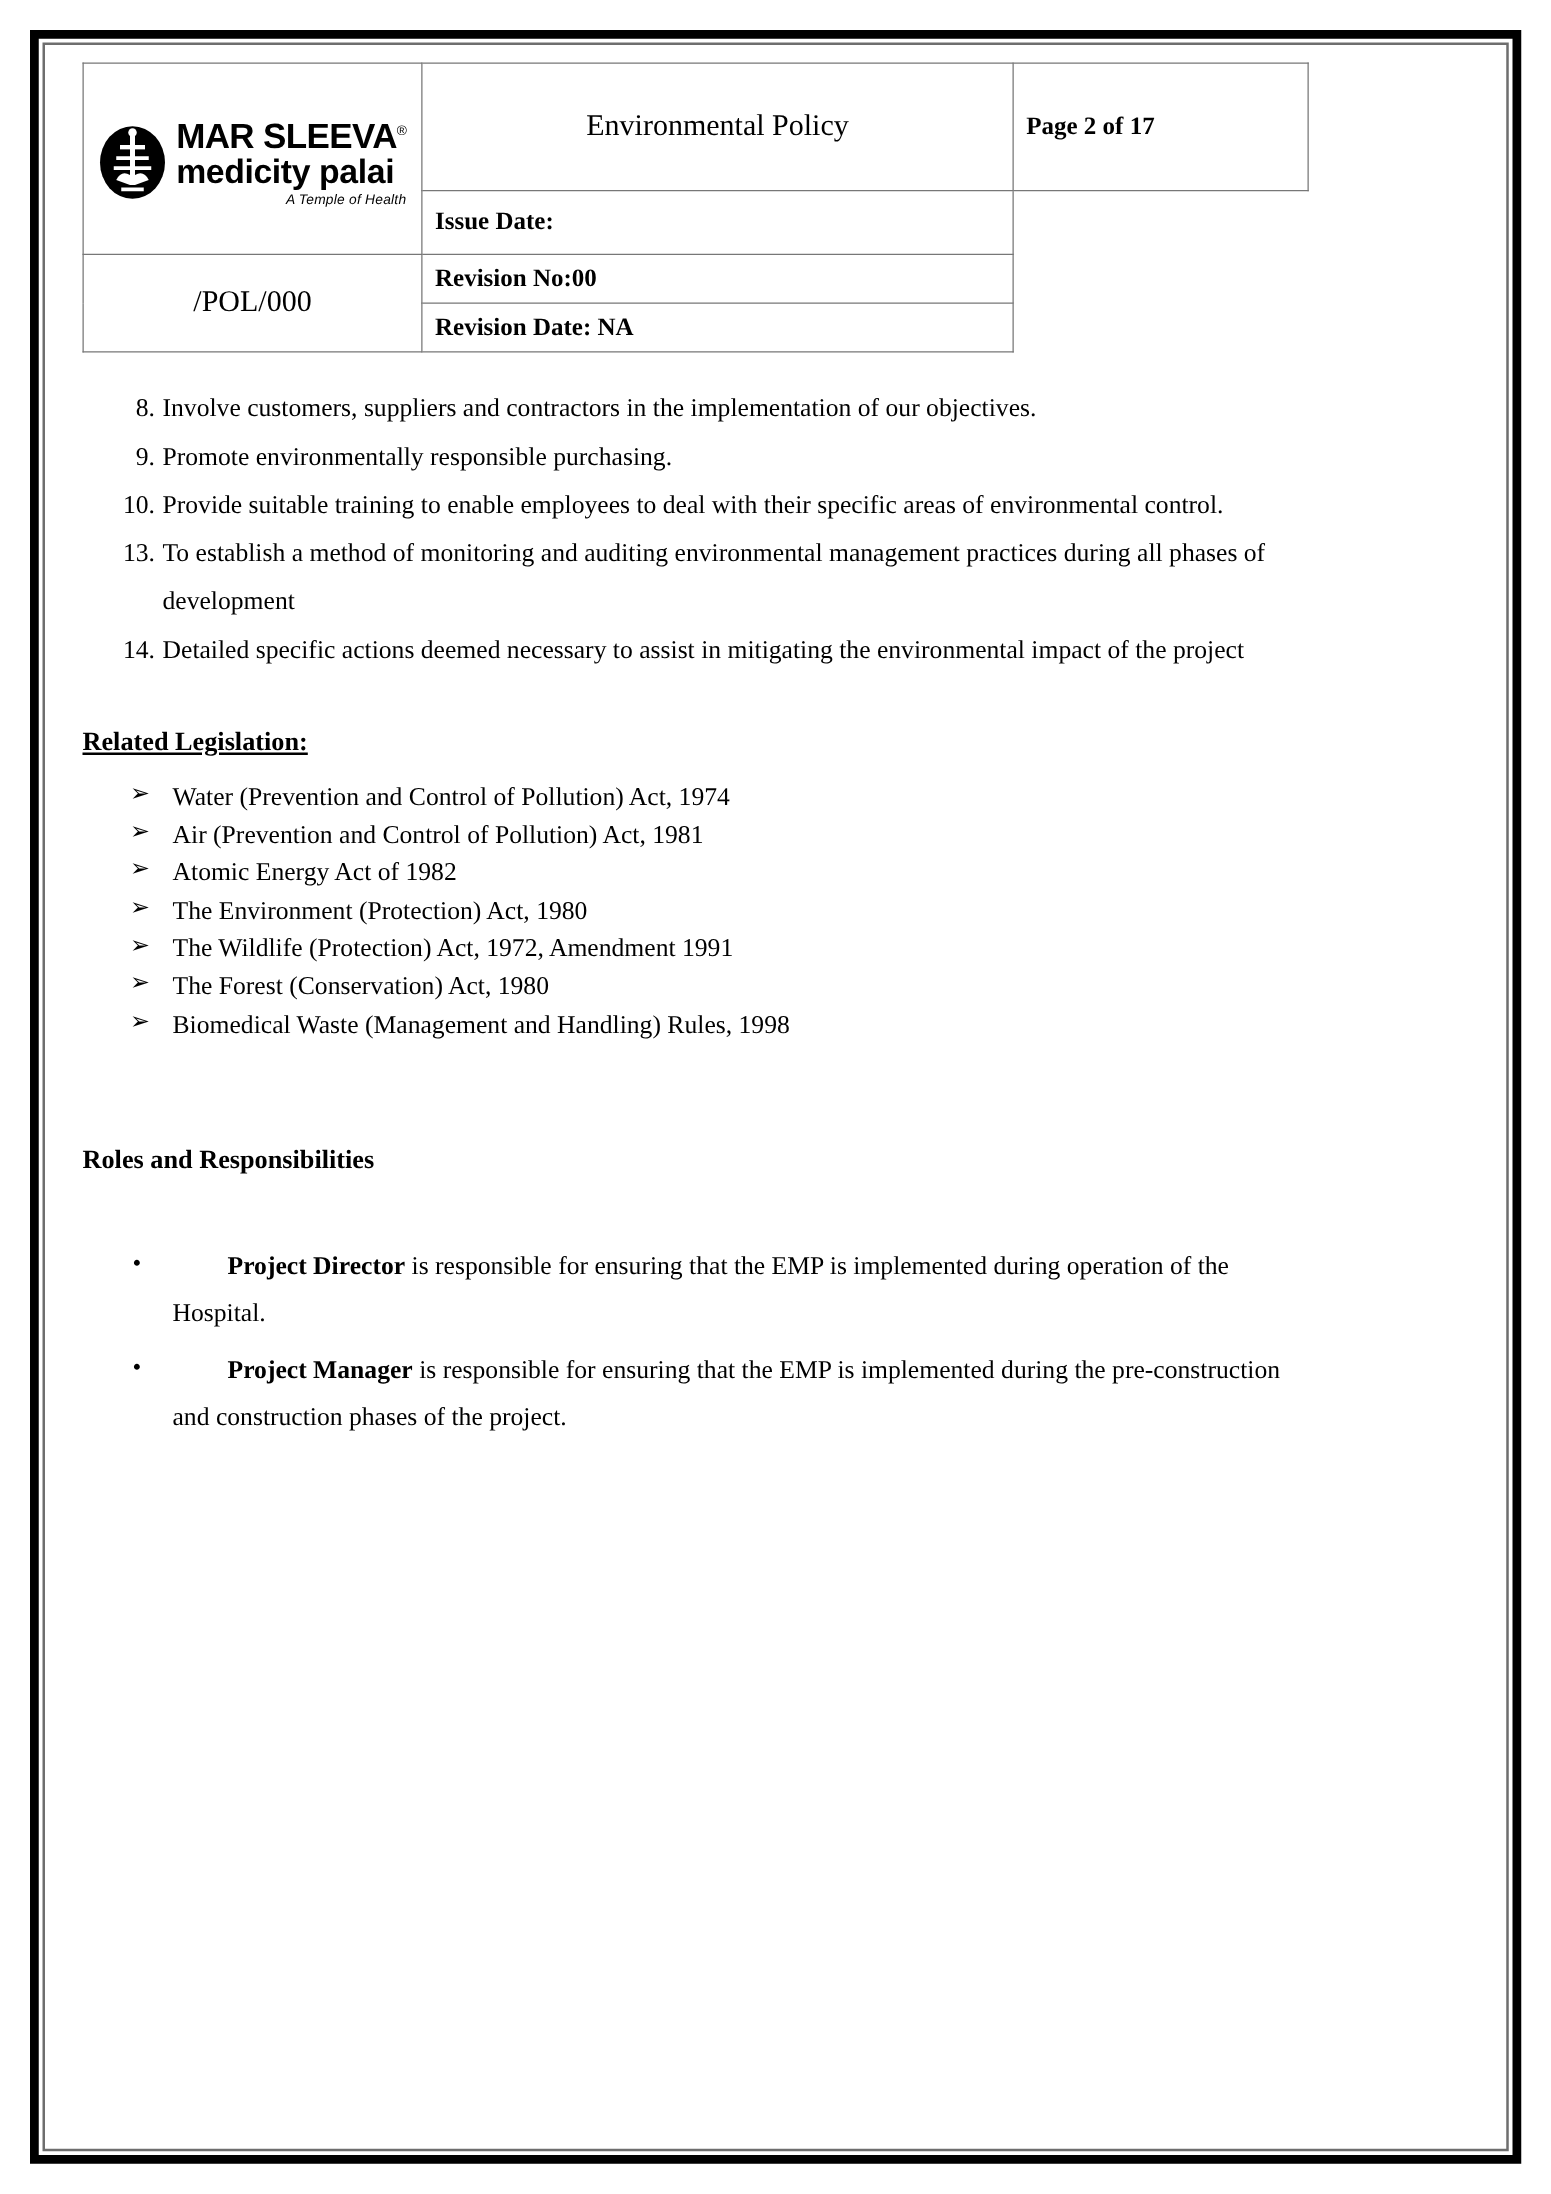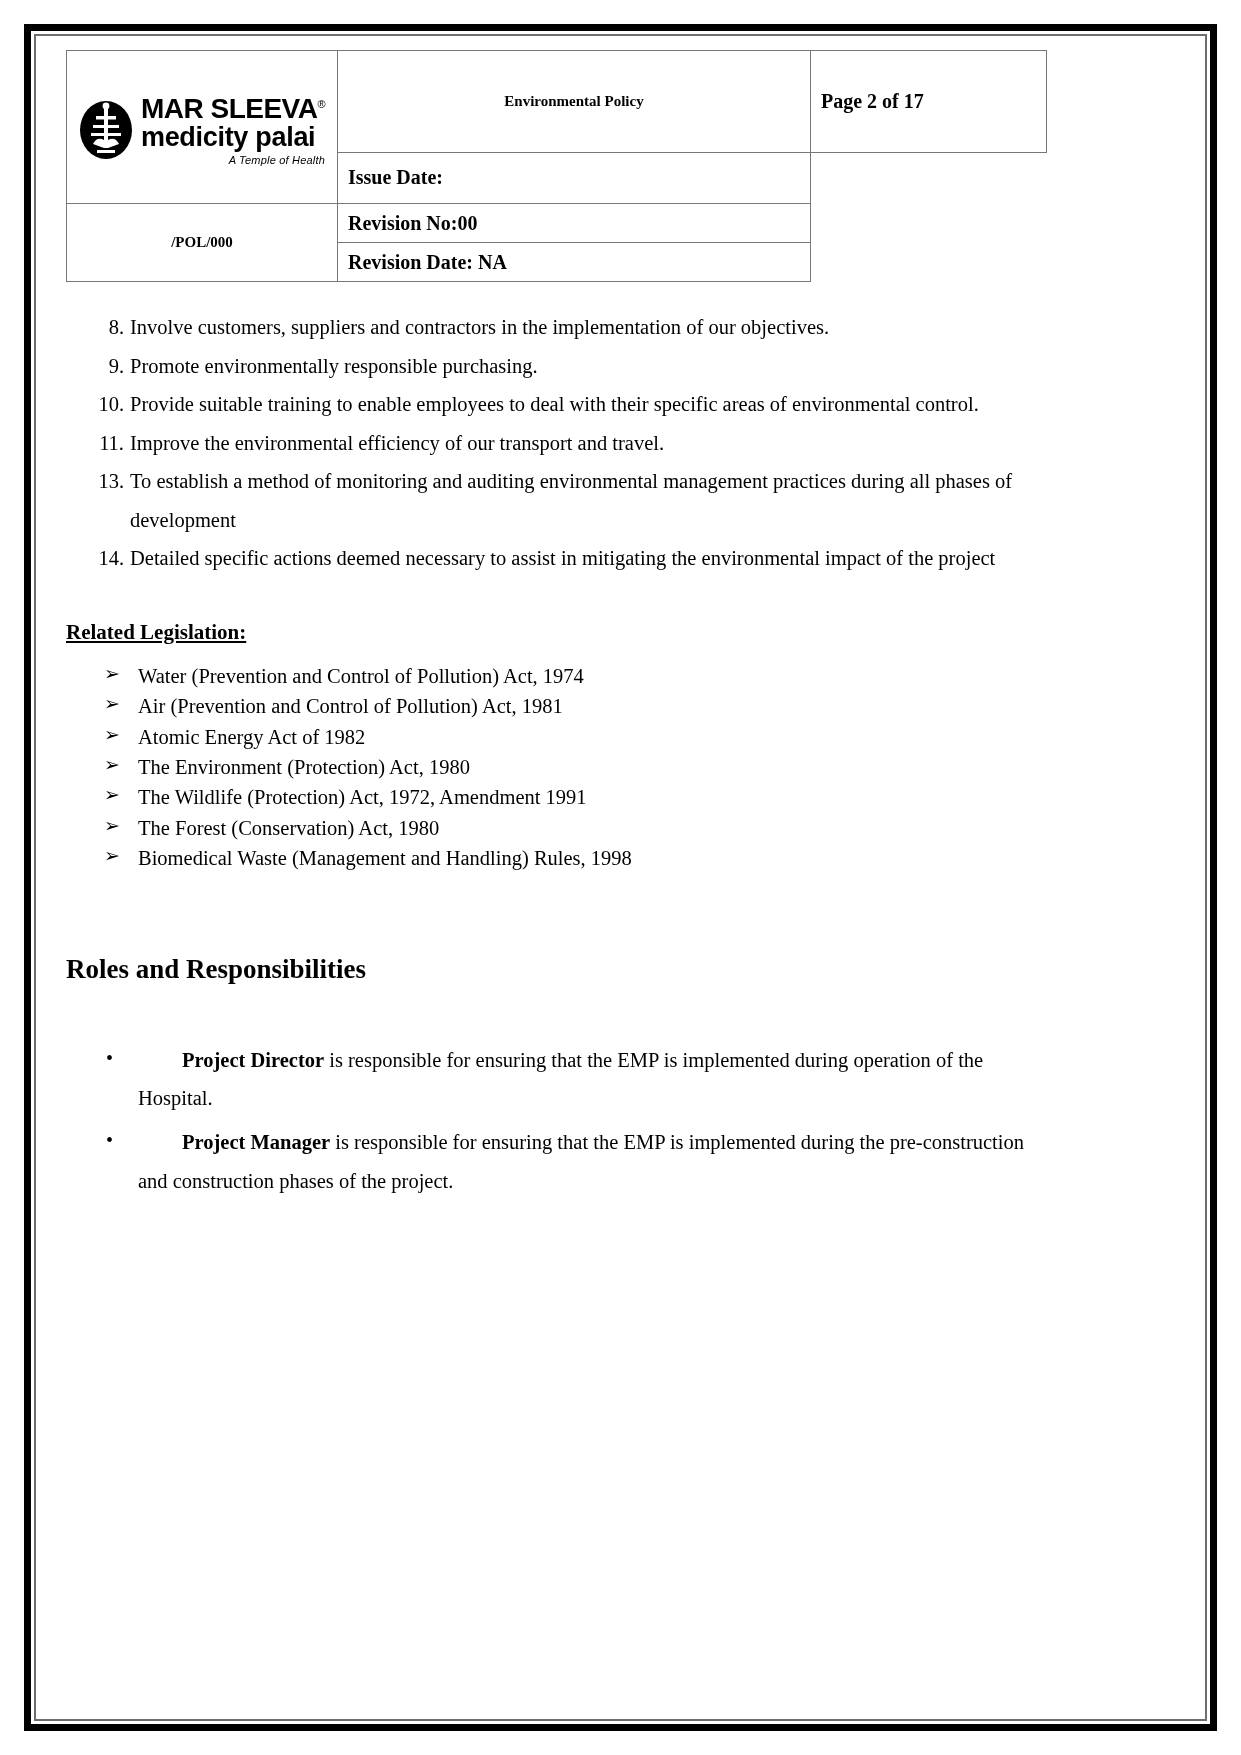--- a/index.html
+++ b/index.html
@@ -56,22 +56,22 @@
     vertical-align: middle;
   }
   .cell-logo {
     width: 270px;
     height: 152px;
     text-align: center;
   }
   .cell-title {
     width: 472px;
     text-align: center;
-    font-weight: bold;
-    font-size: 15px;
+    font-weight: normal;
+    font-size: 24px;
     height: 76px;
   }
   .cell-meta {
     width: 225px;
     padding-left: 10px !important;
     font-weight: bold;
     font-size: 20px;
     height: 38px;
     white-space: nowrap;
   }
@@ -152,21 +152,21 @@
   h2.section-heading {
     font-size: 21px;
     font-weight: bold;
     margin: 40px 0 14px 0;
     line-height: 1.4;
   }
   h2.section-heading.underlined .u {
     text-decoration: underline;
   }
   h2.roles-heading {
-    font-size: 27px;
+    font-size: 21px;
     font-weight: bold;
     margin: 78px 0 0 0;
     line-height: 1.4;
   }
 
   ul.arrow-list {
     list-style: none;
     margin: 14px 0 0 0;
     padding: 0;
     font-size: 20.5px;
@@ -266,24 +266,20 @@
       </li>
       <li>
         <span class="num">9.</span>
         <span class="txt">Promote environmentally responsible purchasing.</span>
       </li>
       <li>
         <span class="num">10.</span>
         <span class="txt">Provide suitable training to enable employees to deal with their specific areas of environmental control.</span>
       </li>
       <li>
-        <span class="num">11.</span>
-        <span class="txt">Improve the environmental efficiency of our transport and travel.</span>
-      </li>
-      <li>
         <span class="num">13.</span>
         <span class="txt">To establish a method of monitoring and auditing environmental management practices during all phases of development</span>
       </li>
       <li>
         <span class="num">14.</span>
         <span class="txt">Detailed specific actions deemed necessary to assist in mitigating the environmental impact of the project</span>
       </li>
     </ol>
 
     <h2 class="section-heading underlined">

